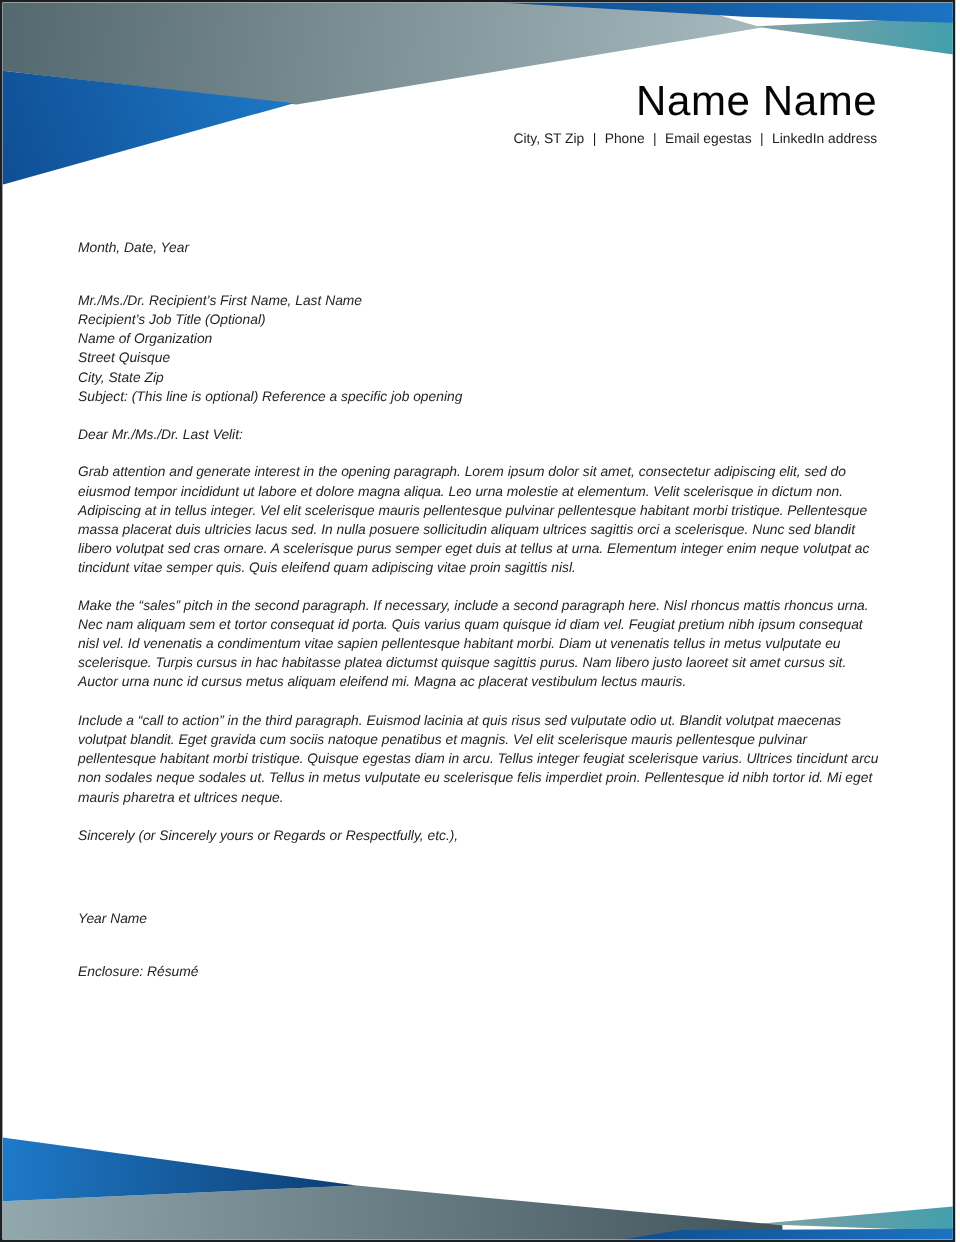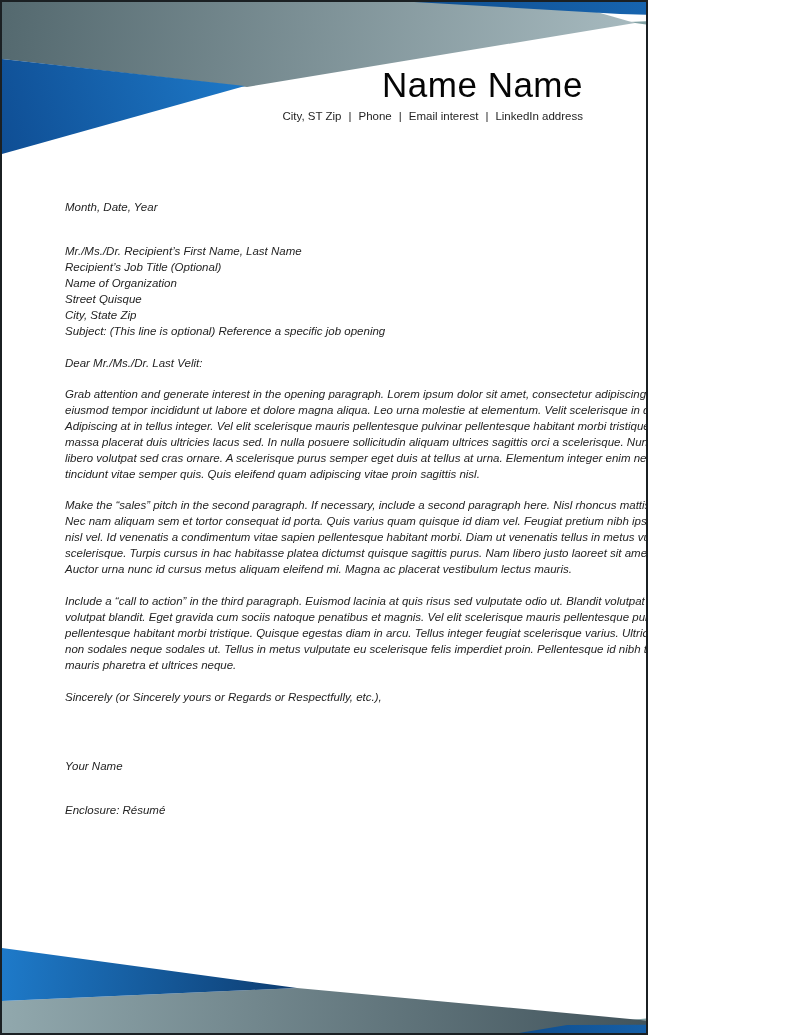--- a/index.html
+++ b/index.html
@@ -1,18 +1,18 @@
 <!DOCTYPE html>
 <html><head>
 <meta charset="utf-8">
 <style>
   html,body{margin:0;padding:0;background:#fff;}
   .page{
     position:relative;
-    width:648px;height:1035px;
+    width:796px;height:1035px;
     box-sizing:border-box;
     background:#ffffff;
     border:2px solid #1b2023;
     overflow:hidden;
     font-family:"Liberation Sans", sans-serif;
   }
   .hdr-svg{position:absolute;top:0;left:0;width:796px;height:152px;display:block;}
   .ftr-svg{position:absolute;bottom:0;left:0;width:796px;height:90px;display:block;}
 
   .name-block{
@@ -69,21 +69,21 @@
     </defs>
     <polygon points="626,20 796,12 796,44" fill="url(#gTealH)"></polygon>
     <polygon points="0,0 560,0 633,21 245,85 0,57" fill="url(#gSlateH)"></polygon>
     <polygon points="412,0 796,0 796,17 618,12" fill="url(#gBandH)"></polygon>
     <polygon points="0,57 243,84 0,152" fill="url(#gWedgeH)"></polygon>
   </svg>
 
   <div class="name-block">
     <div class="name">Name Name</div>
     <div class="contact">
-      <span>City, ST Zip</span><span class="sep">|</span><span>Phone</span><span class="sep">|</span><span>Email interest</span><span class="sep">|</span><span>LinkedIn address</span>
+      <span>City, ST Zip</span><span class="sep">|</span><span>Phone</span><span class="sep">|</span><span>Email egestas</span><span class="sep">|</span><span>LinkedIn address</span>
     </div>
   </div>
 
   <div class="letter">
     <div class="date-line">Month, Date, Year</div>
 
     <div class="recipient-block">
       <div>Mr./Ms./Dr. Recipient’s First Name, Last Name</div>
       <div>Recipient’s Job Title (Optional)</div>
       <div>Name of Organization</div>
@@ -92,21 +92,21 @@
     </div>
 
     <div class="subject-line">Subject: (This line is optional) Reference a specific job opening</div>
     <div class="salutation">Dear Mr./Ms./Dr. Last Velit:</div>
 
     <p class="para">Grab attention and generate interest in the opening paragraph. Lorem ipsum dolor sit amet, consectetur adipiscing elit, sed do eiusmod tempor incididunt ut labore et dolore magna aliqua. Leo urna molestie at elementum. Velit scelerisque in dictum non. Adipiscing at in tellus integer. Vel elit scelerisque mauris pellentesque pulvinar pellentesque habitant morbi tristique. Pellentesque massa placerat duis ultricies lacus sed. In nulla posuere sollicitudin aliquam ultrices sagittis orci a scelerisque. Nunc sed blandit libero volutpat sed cras ornare. A scelerisque purus semper eget duis at tellus at urna. Elementum integer enim neque volutpat ac tincidunt vitae semper quis. Quis eleifend quam adipiscing vitae proin sagittis nisl.</p>
     <p class="para">Make the “sales” pitch in the second paragraph. If necessary, include a second paragraph here. Nisl rhoncus mattis rhoncus urna. Nec nam aliquam sem et tortor consequat id porta. Quis varius quam quisque id diam vel. Feugiat pretium nibh ipsum consequat nisl vel. Id venenatis a condimentum vitae sapien pellentesque habitant morbi. Diam ut venenatis tellus in metus vulputate eu scelerisque. Turpis cursus in hac habitasse platea dictumst quisque sagittis purus. Nam libero justo laoreet sit amet cursus sit. Auctor urna nunc id cursus metus aliquam eleifend mi. Magna ac placerat vestibulum lectus mauris.</p>
     <p class="para">Include a “call to action” in the third paragraph. Euismod lacinia at quis risus sed vulputate odio ut. Blandit volutpat maecenas volutpat blandit. Eget gravida cum sociis natoque penatibus et magnis. Vel elit scelerisque mauris pellentesque pulvinar pellentesque habitant morbi tristique. Quisque egestas diam in arcu. Tellus integer feugiat scelerisque varius. Ultrices tincidunt arcu non sodales neque sodales ut. Tellus in metus vulputate eu scelerisque felis imperdiet proin. Pellentesque id nibh tortor id. Mi eget mauris pharetra et ultrices neque.</p>
 
     <div class="closing">Sincerely (or Sincerely yours or Regards or Respectfully, etc.),</div>
-    <div class="signature">Your Name</div>
+    <div class="signature">Year Name</div>
     <div class="enclosure">Enclosure: Résumé</div>
   </div>
 
   <svg class="ftr-svg" viewBox="0 0 796 90" preserveAspectRatio="none">
     <defs>
       <linearGradient id="gSlateF" gradientUnits="userSpaceOnUse" x1="0" y1="70" x2="650" y2="80">
         <stop offset="0" stop-color="#91a8ad"></stop>
         <stop offset="1" stop-color="#41535b"></stop>
       </linearGradient>
       <linearGradient id="gTealF" gradientUnits="userSpaceOnUse" x1="628" y1="75" x2="800" y2="72">

